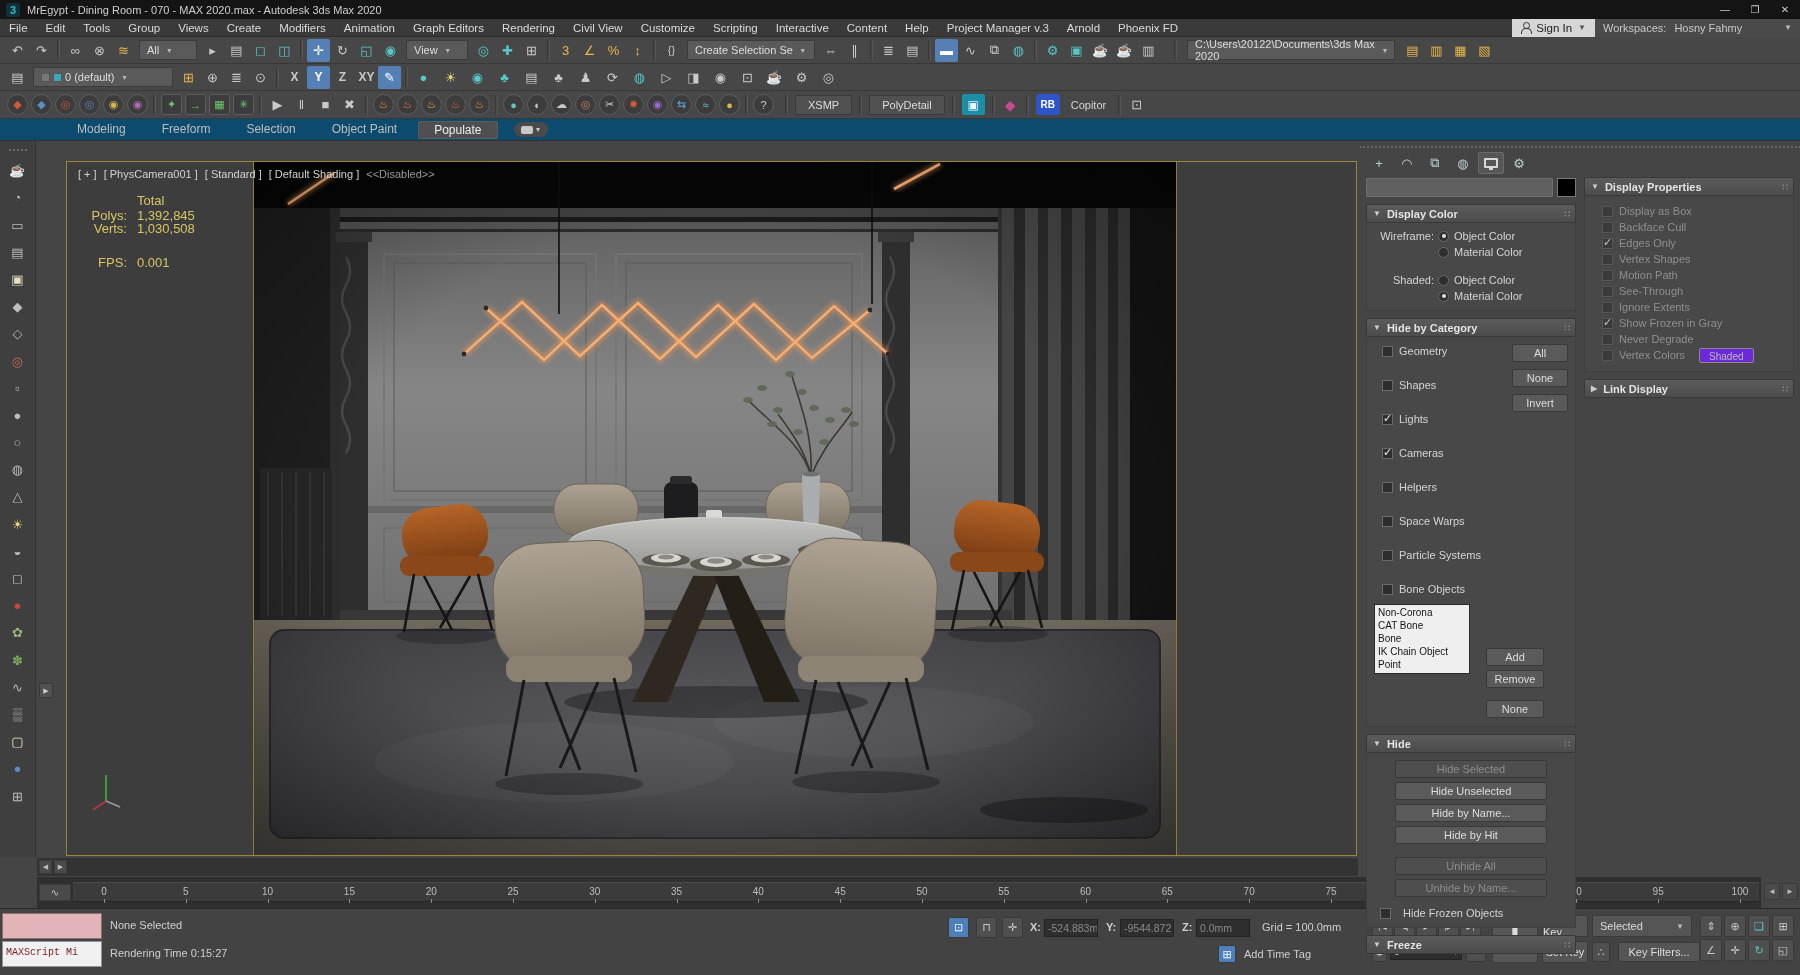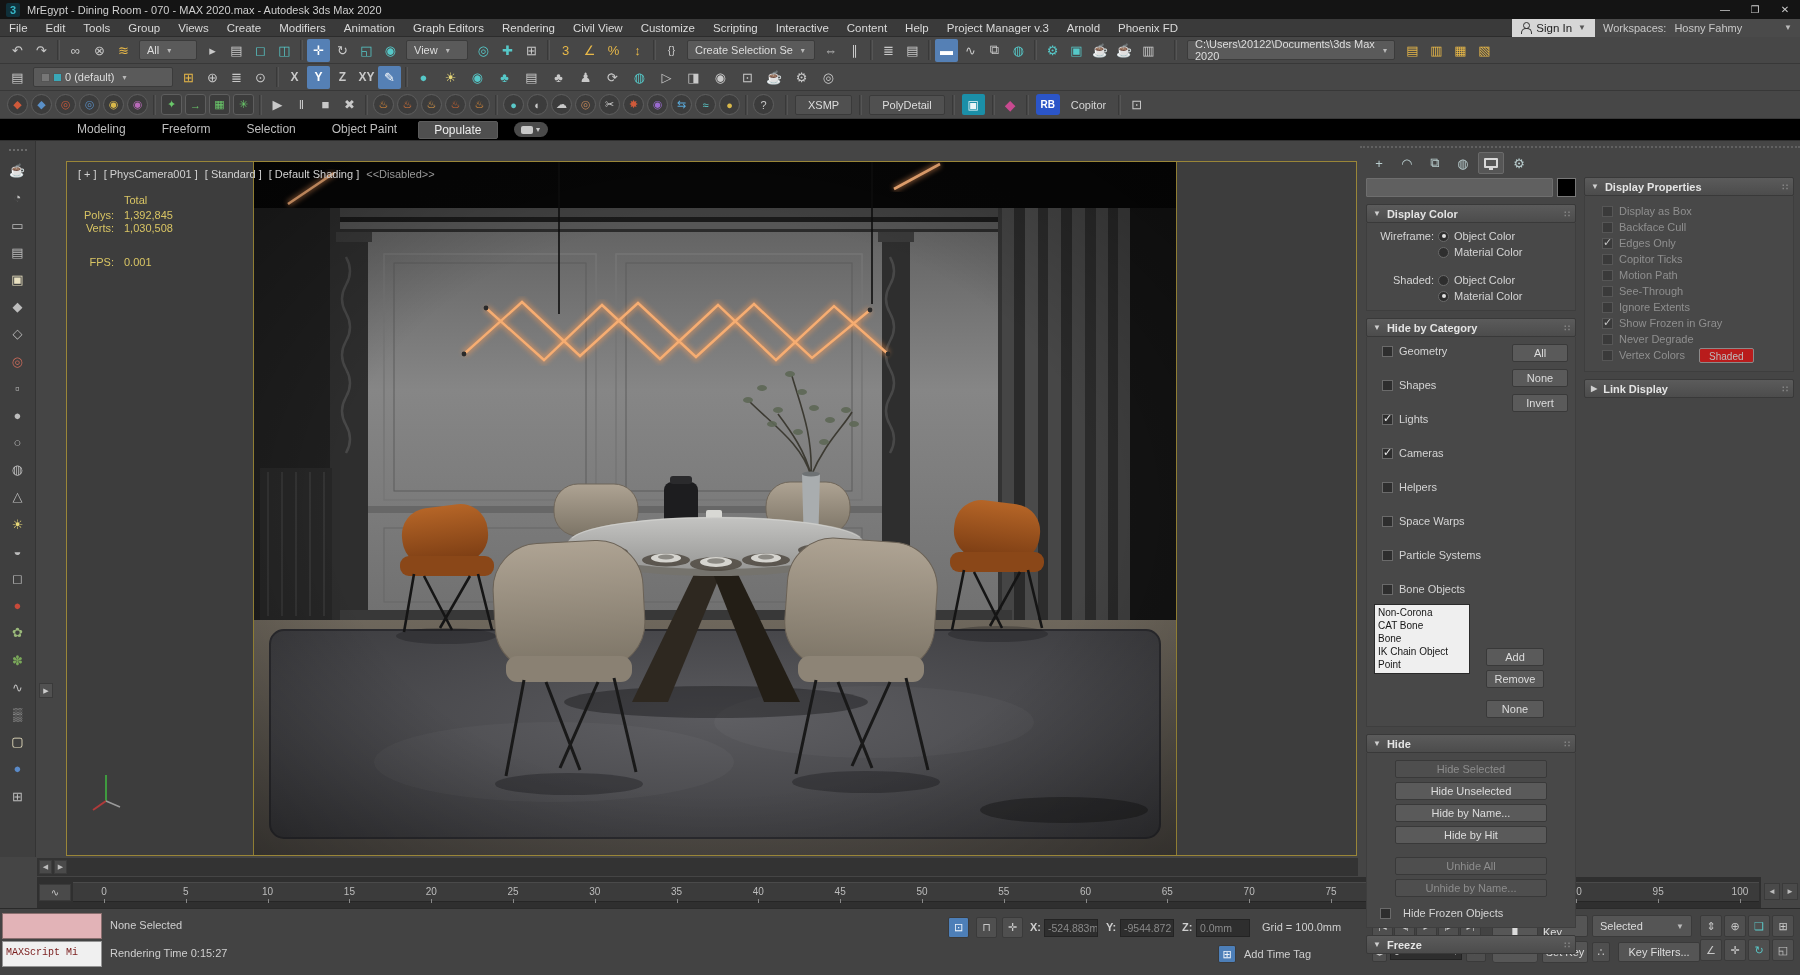--- a/index.html
+++ b/index.html
@@ -39,38 +39,38 @@
 .cicon{width:21px;height:21px;border-radius:50%;background:#3c3c3c;border:1px solid #5e5e5e;display:flex;align-items:center;justify-content:center;font-size:11px;color:#c9c9c9;margin:0 1px;flex:none;}
 .plug-btn{height:20px;background:#505050;border:1px solid #3a3a3a;border-radius:2px;padding:0 12px;font-size:11px;color:#ddd;display:flex;align-items:center;margin:0 3px;flex:none;}
 .rb-badge{width:24px;height:21px;background:#2b55c8;color:#fff;font-weight:bold;font-size:10px;display:flex;align-items:center;justify-content:center;border-radius:3px;margin:0 3px;}
 .teal-app{width:23px;height:21px;background:#1b8fa8;color:#eaf6f8;font-size:12px;display:flex;align-items:center;justify-content:center;border-radius:2px;margin:0 3px;}
 .gem-ico{font-size:14px;color:#c84a90;width:23px;text-align:center;}
 #copitor{font-size:11px;color:#d4d4d4;margin:4px 8px;text-align:right;}
 .mini-sq{width:9px;height:9px;background:#777;display:inline-block;margin-right:3px;border:1px solid #555;}
 .mini-sq.teal{background:#3aa8b8;}
 
 
-#ribbon{position:absolute;left:0;top:119px;width:1800px;height:22px;background:#000000;border-bottom:1px solid #303030;display:flex;align-items:center;padding-left:62px;font-size:12px;color:#bdbdbd;gap:6px;}
+#ribbon{position:absolute;left:0;top:119px;width:1800px;height:22px;background:#0c4a6e;border-bottom:1px solid #303030;display:flex;align-items:center;padding-left:62px;font-size:12px;color:#bdbdbd;gap:6px;}
 .rtab{padding:1px 15px;border-radius:2px;}
 .rtab.active{background:#4f4f4f;color:#ededed;border:1px solid #5c5c5c;}
 #ribbon-overflow{margin-left:10px;width:34px;height:15px;background:#4a4a4a;border-radius:8px;display:flex;align-items:center;justify-content:center;gap:3px;color:#c8c8c8;font-size:8px;}
 #ribbon-overflow b{display:block;width:12px;height:8px;background:#c8c8c8;border-radius:2px;}
 
 
 #lefttb{position:absolute;left:0;top:141px;width:36px;height:716px;background:#3f3f3f;border-right:1px solid #343434;display:flex;flex-direction:column;align-items:center;padding-top:8px;gap:6.2px;}
 #lefttb .grip{width:18px;border-top:2px dotted #6a6a6a;margin-bottom:3px;}
 .ltbi{width:24px;height:21px;display:flex;align-items:center;justify-content:center;font-size:13px;color:#bdbdbd;flex:none;}
 #flyout{position:absolute;left:39px;top:683px;width:14px;height:15px;background:#515151;border:1px solid #3a3a3a;color:#ccc;font-size:7px;display:flex;align-items:center;justify-content:center;}
 
 
 #viewport{position:absolute;left:66px;top:161px;width:1291px;height:695px;background:#3d3d3d;border:1px solid #9a8638;}
 #camframe{position:absolute;left:186px;top:0;width:924px;height:693px;border-left:1px solid #8f7d33;border-right:1px solid #8f7d33;overflow:hidden;background:#1a1a1a;}
 #vp-label{position:absolute;left:11px;top:6px;font-size:11px;color:#d2d2d2;display:flex;gap:7px;white-space:nowrap;z-index:5;}
 #vp-label .dim{color:#9a9a9a;}
-#vp-stats{position:absolute;left:5px;top:32px;font-size:11px;color:#d9c564;line-height:13.5px;z-index:5;}
+#vp-stats{position:absolute;left:18px;top:32px;font-size:13px;color:#d9c564;line-height:13.5px;z-index:5;}
 .stat-head{margin-left:52px;margin-bottom:1px;}
 .stat-row{display:flex;}
 .sl{width:42px;text-align:right;margin-right:10px;}
 #fps-block{margin-top:20px;}
 #axis-gizmo{position:absolute;left:22px;bottom:40px;z-index:5;}
 
 
 #timeslider{position:absolute;left:37px;top:858px;width:1321px;height:18px;background:#333;display:flex;align-items:center;padding:0 2px;gap:2px;}
 .ts-arrow{width:13px;height:14px;background:#4a4a4a;border:1px solid #3c3c3c;font-size:7px;display:flex;align-items:center;justify-content:center;color:#bbb;flex:none;}
 .ts-track{position:relative;flex:1;height:14px;background:#2b2b2b;border:1px solid #232323;}
@@ -134,21 +134,21 @@
 #listbox{width:96px;height:70px;background:#efefef;border:1px solid #2a2a2a;color:#151515;font-size:10px;line-height:13px;padding:1px 3px;overflow:hidden;}
 .lb-btns{width:58px;margin-left:16px;height:70px;display:flex;flex-direction:column;gap:4px;margin-top:44px;}
 .lb-btns .spacer{flex:1;}
 .hide-btn{width:152px;height:18px;margin:0 auto 4px auto;background:#5a5a5a;border:1px solid #393939;border-radius:2px;color:#ddd;font-size:11px;display:flex;align-items:center;justify-content:center;}
 .hide-btn.disabled{color:#8d8d8d;background:#4e4e4e;}
 .hide-btn.gapb{margin-top:13px;}
 .hfo-row{display:flex;align-items:center;gap:12px;padding:6px 0 0 8px;}
 .dp-row{display:flex;align-items:center;gap:6px;height:16px;padding-left:12px;color:#8f8f8f;}
 .dp-row .cb{background:#3a3a3a;border-color:#565656;}
 .dp-row .cb.on::after{color:#c4c4c4;}
-.vc-extra{margin-left:8px;padding:0 9px;height:15px;line-height:15px;border:1px solid #8a8a8a;background:#b91c1c;color:#bdbdbd;font-size:10px;border-radius:2px;}
+.vc-extra{margin-left:8px;padding:0 9px;height:15px;line-height:15px;border:1px solid #8a8a8a;background:#6d28d9;color:#bdbdbd;font-size:10px;border-radius:2px;}
 .vc-extra:empty{display:none;}
 .monitor-ico{width:14px;height:10px;border:2px solid #d8d8d8;border-radius:1px;position:relative;}
 .monitor-ico::after{content:"";position:absolute;left:3px;bottom:-4px;width:4px;height:2px;background:#d8d8d8;}
 </style>
 </head>
 <body>
 
 <div id="root">
 
   <div id="titlebar">
@@ -943,21 +943,21 @@
               </div>
 
               <div class="dp-row">
                 <span class="cb on"></span>
                 <span>Edges Only</span>
 
               </div>
 
               <div class="dp-row">
                 <span class="cb"></span>
-                <span>Copitor Ticks</span>
+                <span>Vertex Shapes</span>
 
               </div>
 
               <div class="dp-row">
                 <span class="cb"></span>
                 <span>Motion Path</span>
 
               </div>
 
               <div class="dp-row">

